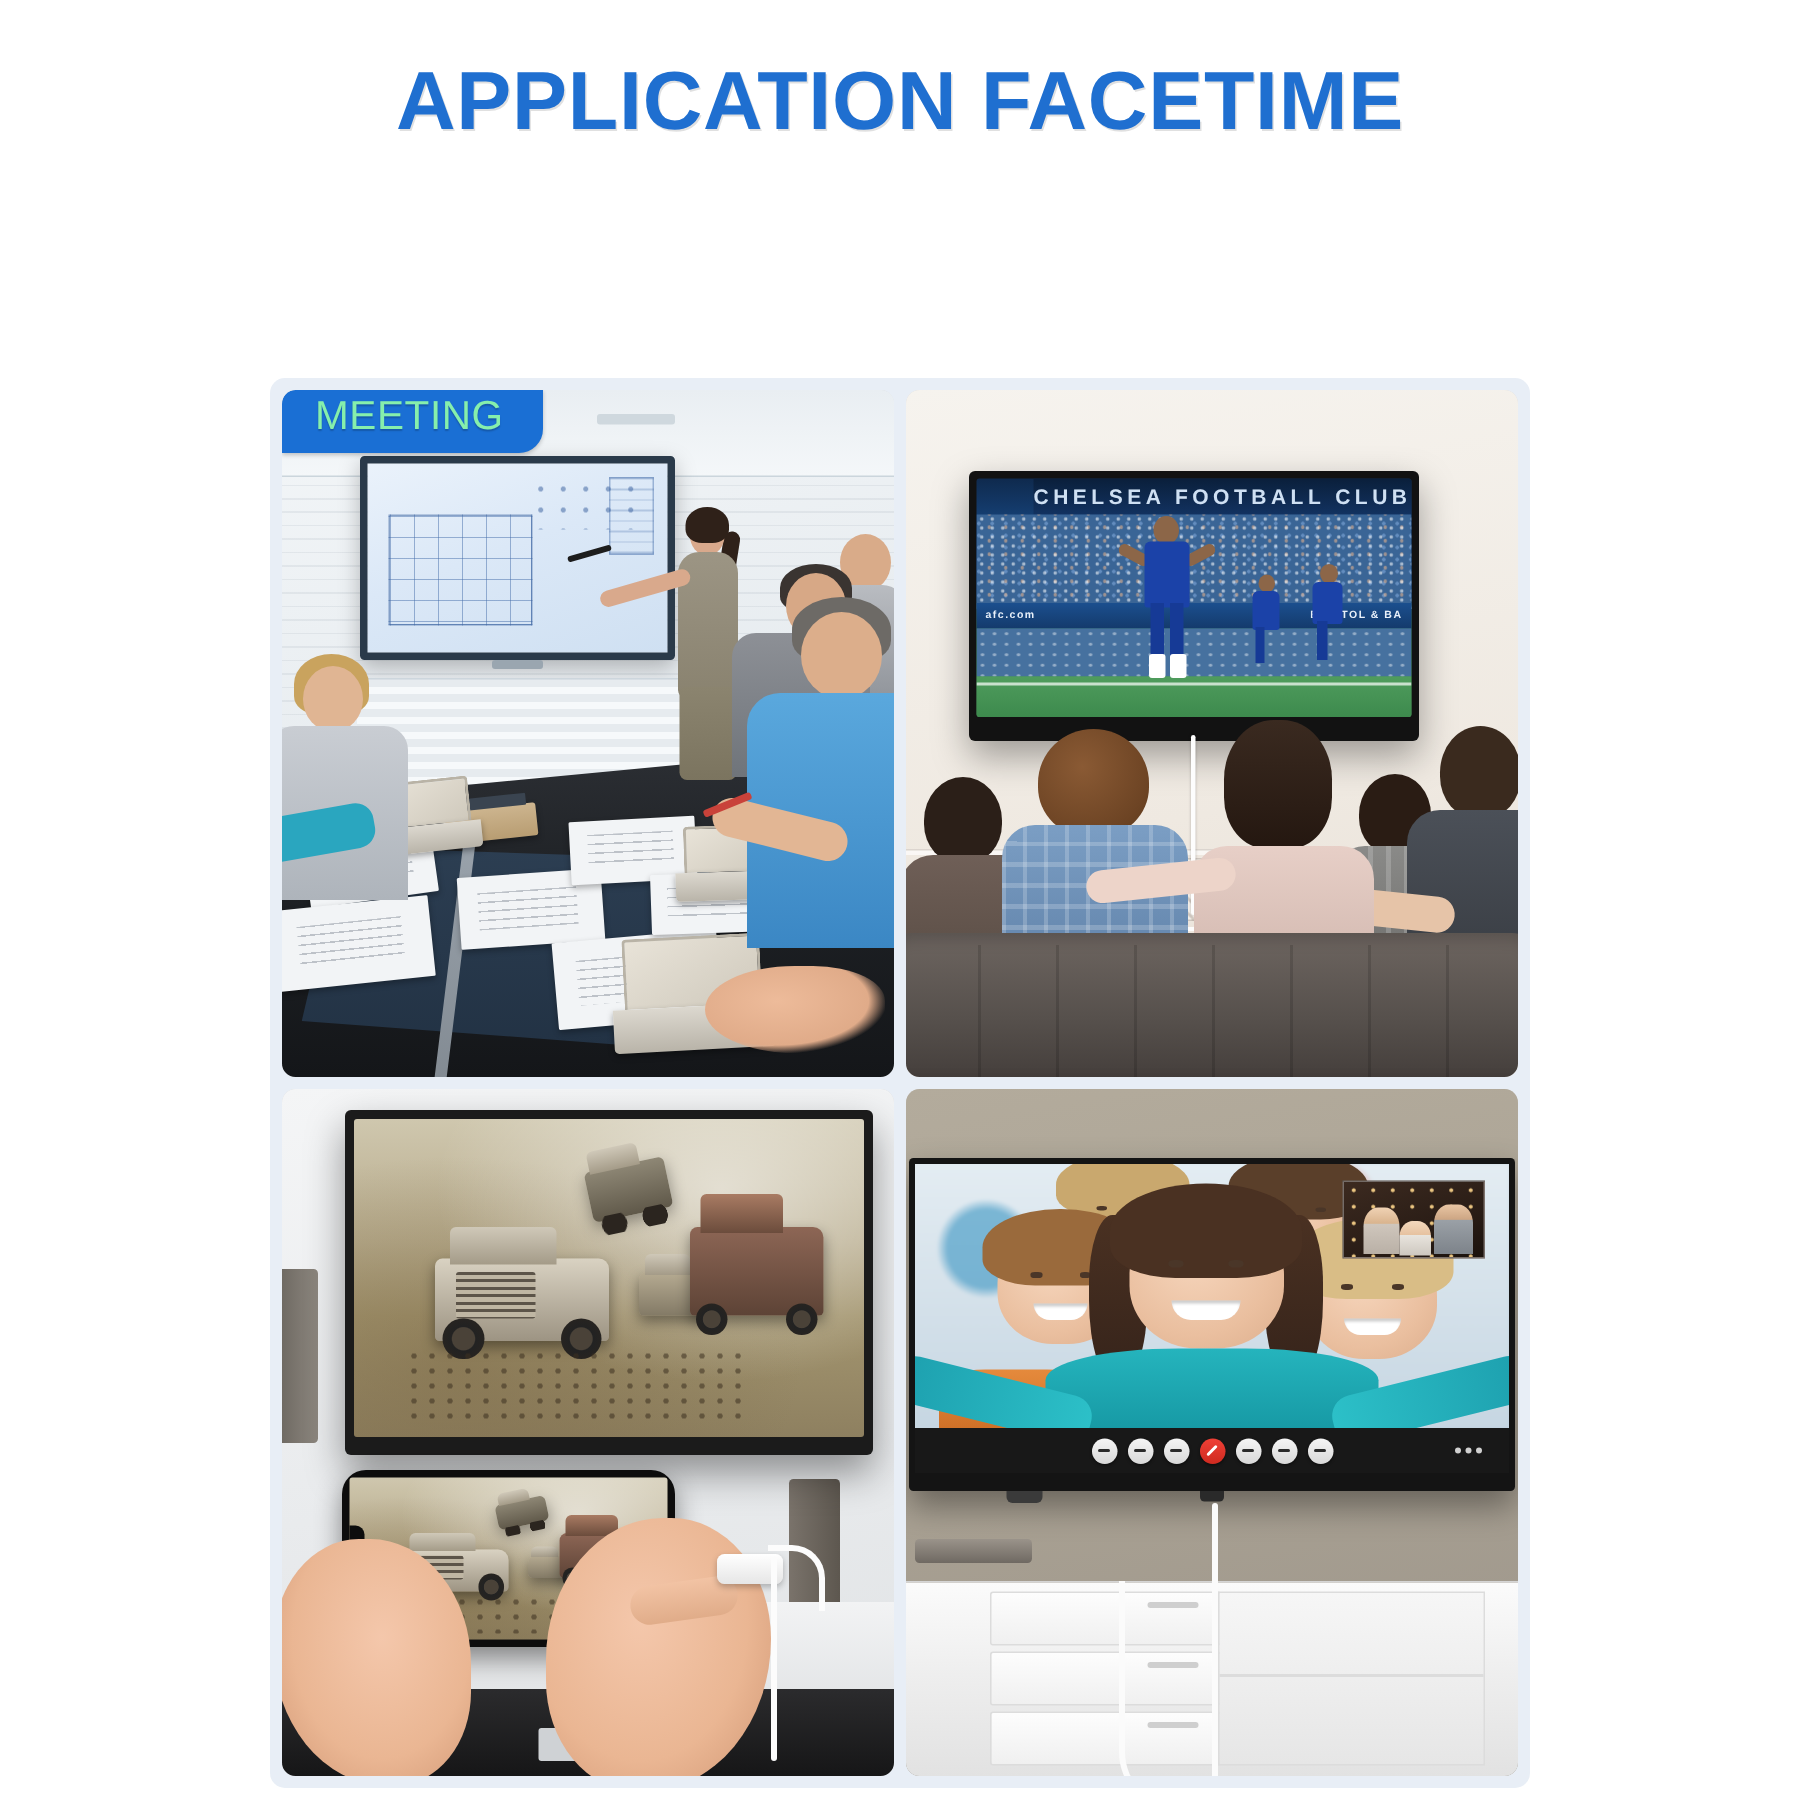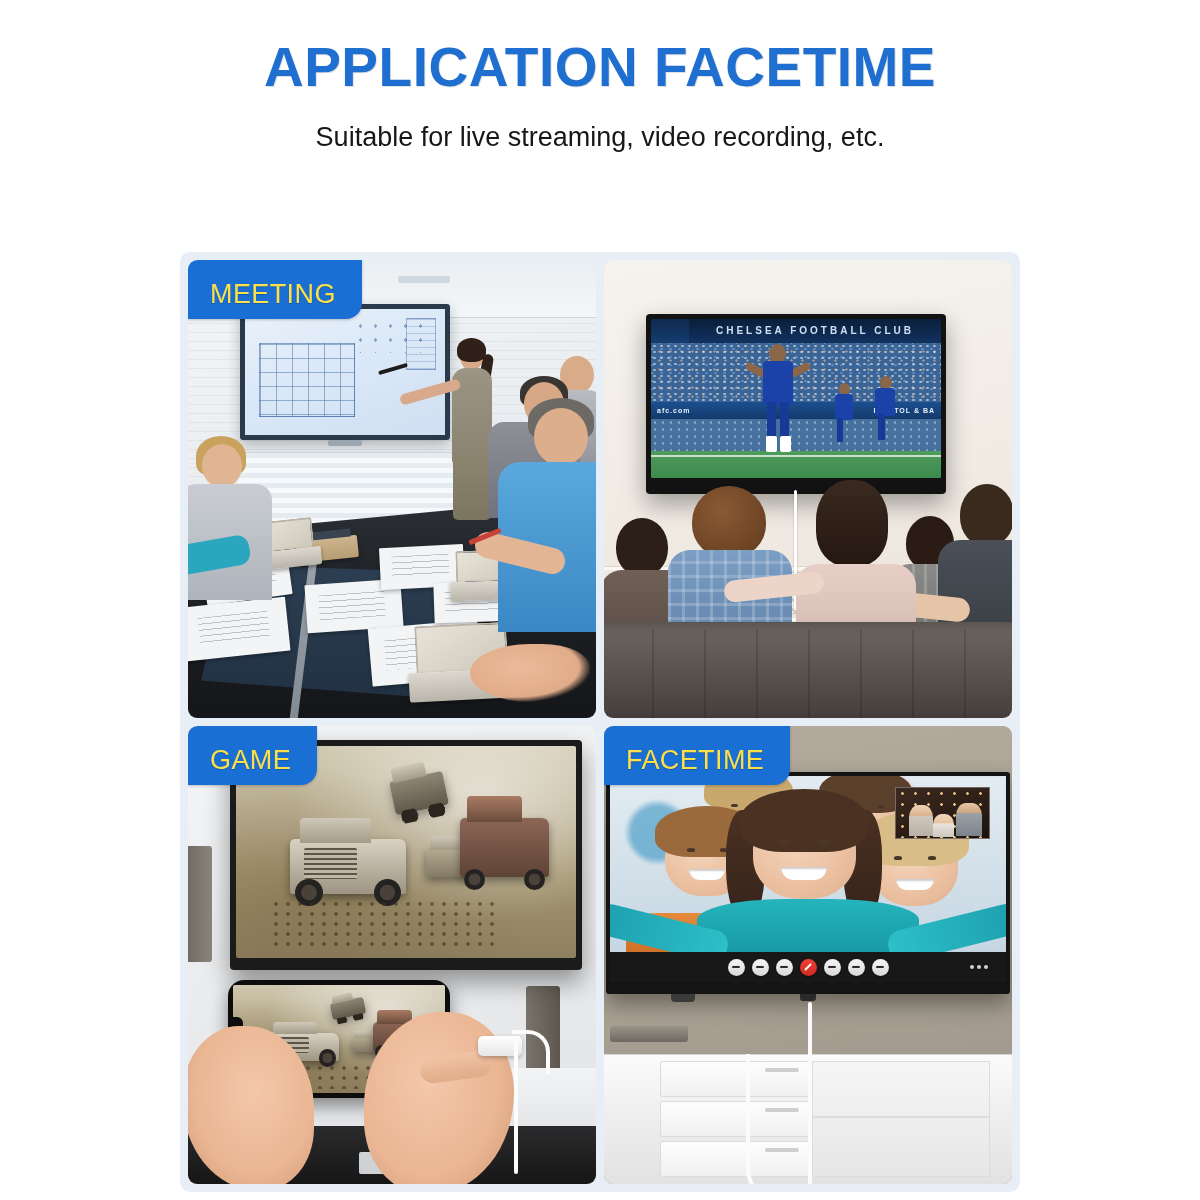--- a/index.html
+++ b/index.html
@@ -59,25 +59,25 @@
     border-radius: 9px;
     overflow: hidden;
     background: #d9d9d9;
   }
 
   .badge {
     position: absolute;
     left: 0; top: 0;
     z-index: 30;
     background: #1a6fd4;
-    color: #fde047;
+    color: #86efac;
     font-size: 27px;
     font-weight: 400;
     letter-spacing: .4px;
-    padding: 20px 26px 9px 22px;
+    padding: 3px 26px 9px 22px;
     border-radius: 9px 0 16px 0;
     box-shadow: 0 1px 3px rgba(0,0,0,.22);
     text-shadow: 0 1px 1px rgba(0,0,0,.2);
     line-height: 1.1;
   }
 
   .scene { position: absolute; inset: 0; overflow: hidden; }
 
   
   .m-wall {
@@ -284,21 +284,21 @@
     box-shadow: 0 10px 24px rgba(0,0,0,.35);
     z-index: 5;
   }
   .v-tv-screen {
     position: relative; width: 100%; height: 100%; overflow: hidden; border-radius: 2px;
     background: linear-gradient(180deg,#0f2a4e 0%, #17467f 22%, #2d6bb0 48%, #3e8b52 70%, #4e9e5e 100%);
   }
   .v-banner-top {
     position:absolute; left:0; right:0; top:0; height: 15%;
     background: linear-gradient(180deg,#0a1f3b,#123260);
-    color: #cfe0f3; font-size: 10px; letter-spacing: 3px;
+    color: #cfe0f3; font-size: 14px; letter-spacing: 3px;
     display:flex; align-items:center; justify-content:center;
     font-family: "Liberation Sans", sans-serif; font-weight:700;margin-left:38px;
   }
   .v-crowd {
     position:absolute; left:0; right:0; top: 15%; height: 40%;
     background-image:
       radial-gradient(circle, rgba(255,255,255,.55) 1px, transparent 1.4px),
       radial-gradient(circle, rgba(255,190,140,.5) 1px, transparent 1.4px),
       radial-gradient(circle, rgba(140,180,230,.5) 1px, transparent 1.4px);
     background-size: 7px 6px, 11px 9px, 9px 8px;
@@ -704,21 +704,20 @@
   .f-shelf::after {
     content:""; position:absolute; left: 0; right: 0; top: 54px; height: 2px; background:#dcdcdc;
   }
 </style>
 </head>
 <body>
 
 <div class="header">
   <div class="main-title">APPLICATION FACETIME</div>
   <div class="subtitle">
-    <div>Suitable for live streaming, video recording, etc.</div>
   </div>
 </div>
 
 <div class="grid-shell">
  <div class="grid">
 
   <div class="panel">
     <div class="scene">
       <div class="m-wall"></div>
       <div class="m-ceiling"></div>
@@ -910,21 +909,20 @@
         </div>
       </div>
 
       <div class="g-hand-l"></div>
       <div class="g-hand-r">
         <div class="g-thumb"></div>
       </div>
       <div class="g-connector"></div>
       <div class="g-cable2"></div>
     </div>
-    <div class="badge">GAME</div>
   </div>
 
   <div class="panel">
     <div class="scene">
       <div class="f-wall"></div>
 
       <div class="f-tv">
         <div class="f-tv-screen">
           <div class="f-bg-blur"></div>
 
@@ -1002,17 +1000,16 @@
       <div class="f-cable"></div>
       <div class="f-console"></div>
 
       <div class="f-cabinet">
         <div class="f-drawer f-d1"></div>
         <div class="f-drawer f-d2"></div>
         <div class="f-drawer f-d3"></div>
         <div class="f-shelf"></div>
       </div>
     </div>
-    <div class="badge">FACETIME</div>
   </div>
 
  </div>
 </div>
 
 </body></html>

